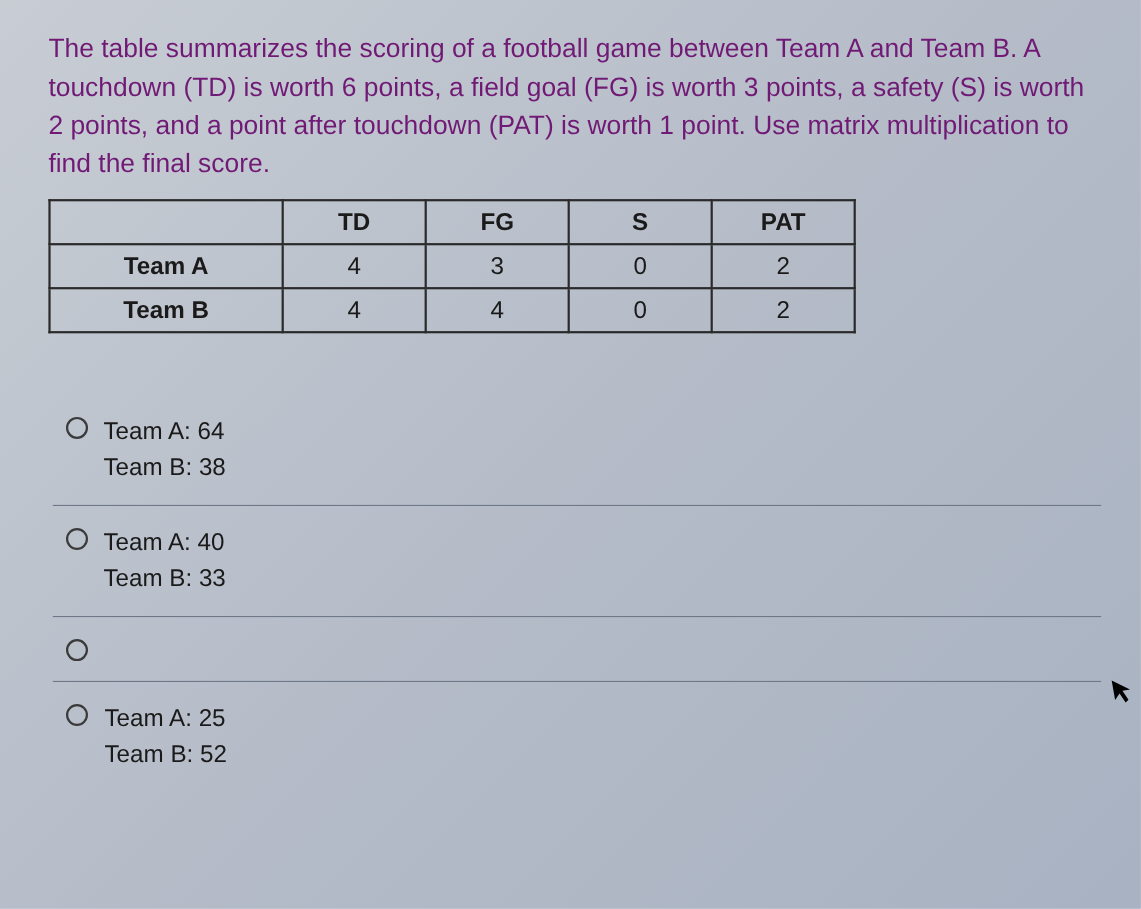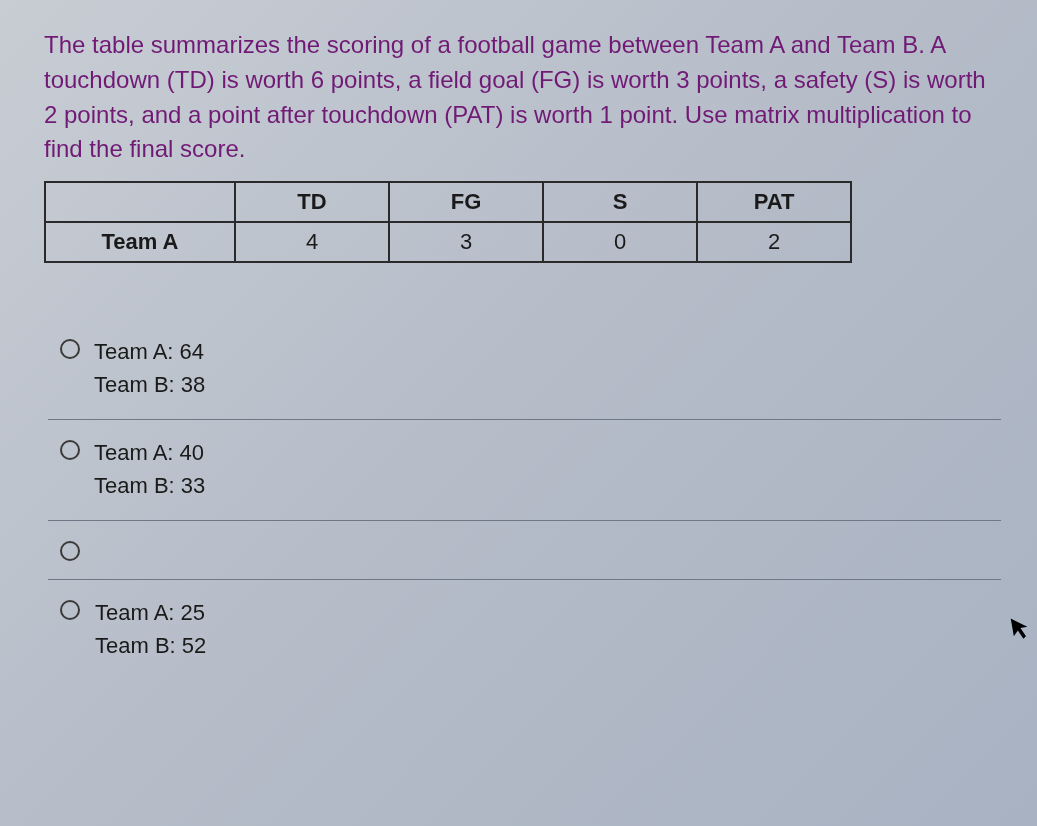--- a/index.html
+++ b/index.html
@@ -30,24 +30,24 @@
     padding: 6px 0;
     font-size: 22px;
     text-align: center;
   }
   table.data th {
     font-weight: 700;
   }
   table.data .rowhead {
     font-weight: 700;
     text-align: center;
-    width: 190px;
+    width: 212px;
   }
   table.data .col {
-    width: 154px;
+    width: 130px;
   }
   .options {
     margin-left: 4px;
   }
   .option {
     border-top: 1px solid #6f7886;
     padding: 16px 0 18px 12px;
     display: flex;
     align-items: flex-start;
     gap: 14px;
@@ -97,20 +97,27 @@
       <th class="col">S</th>
       <th class="col">PAT</th>
     </tr>
     <tr>
       <td class="rowhead">Team A</td>
       <td>4</td>
       <td>3</td>
       <td>0</td>
       <td>2</td>
     </tr>
+    <tr>
+      <td class="rowhead">Team B</td>
+      <td>4</td>
+      <td>4</td>
+      <td>0</td>
+      <td>2</td>
+    </tr>
   </tbody>
     </table>
 
   <div class="options">
     <div class="option">
       <div class="radio"></div>
       <div class="opt-text">
         <span>Team A: 64</span><br>
         <span>Team B: 38</span>
       </div>

